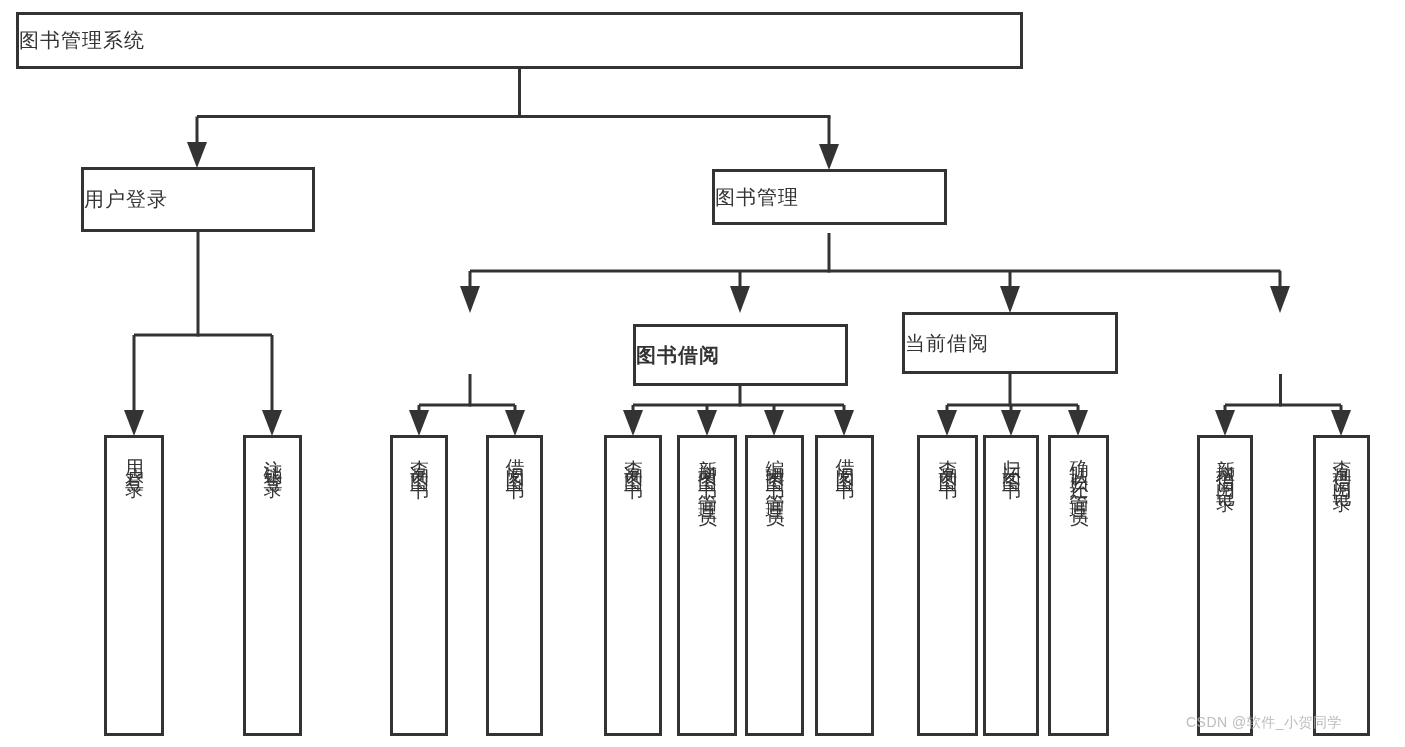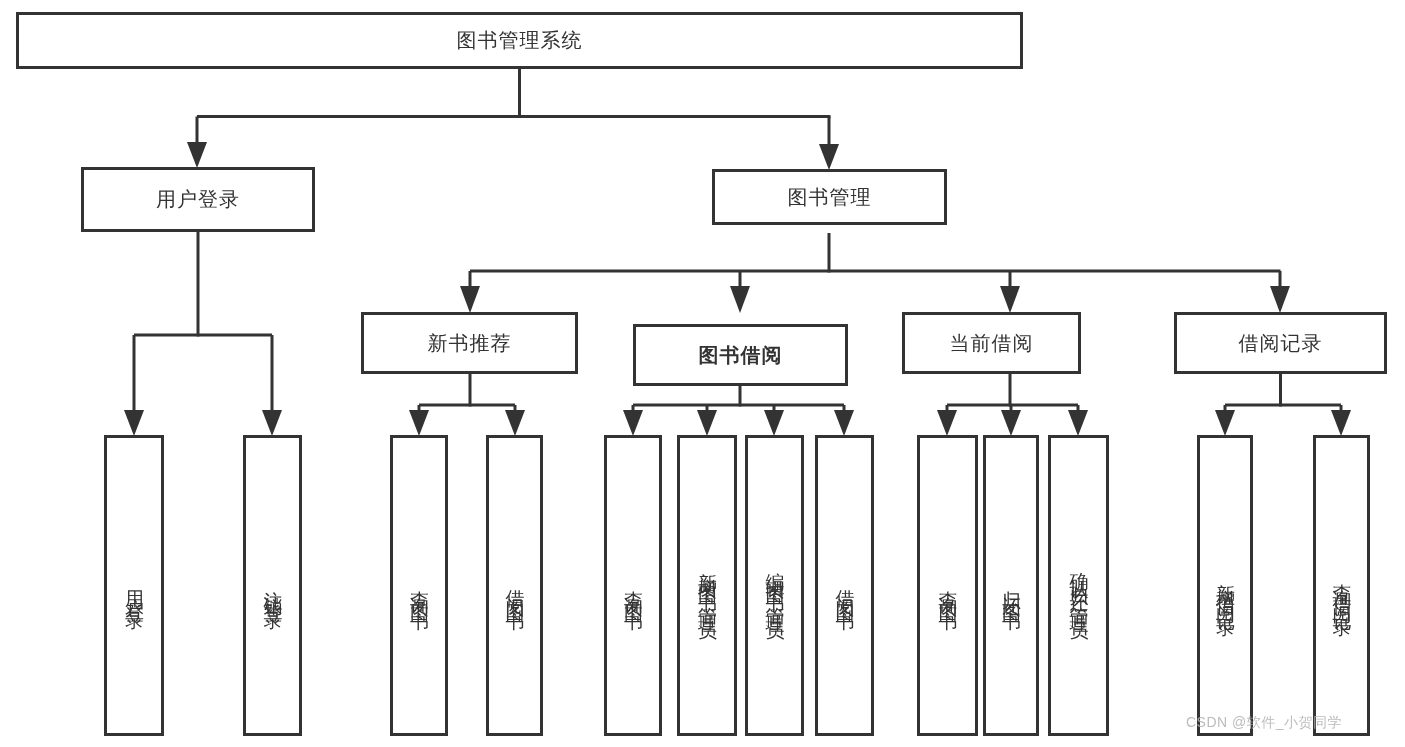--- a/index.html
+++ b/index.html
@@ -6,21 +6,21 @@
   body{
     width:1405px;height:747px;position:relative;overflow:hidden;
     background:#ffffff;
     font-family:"Liberation Sans","DejaVu Sans",sans-serif;
   }
   .stage{position:absolute;inset:0;width:1405px;height:747px;}
   svg.wires{position:absolute;left:0;top:0;}
   .box{
     position:absolute;box-sizing:border-box;
     border:3px solid #333333;background:#ffffff;color:#333333;
-    display:flex;align-items:center;justify-content:center;
+    display:flex;align-items:center;justify-content:flex-start;
     z-index:2;
   }
   .box.h{font-size:20px;letter-spacing:1px;}
   .box.v{
     font-size:19px;
     writing-mode:vertical-rl;text-orientation:mixed;
     letter-spacing:7px;line-height:1.1;
     padding-top:6px;
   }
   .watermark{
@@ -116,31 +116,25 @@
     <span>图书管理系统</span>
   </div>
 
   <div class="box h" style="left:81px;top:167px;width:234px;height:65px;">
     <span>用户登录</span>
   </div>
   <div class="box h" style="left:712px;top:169px;width:235px;height:56px;">
     <span>图书管理</span>
   </div>
 
-  <div class="box h" style="left:361px;top:312px;width:217px;height:62px;">
-    <span>新书推荐</span>
-  </div>
   <div class="box h" style="left:633px;top:324px;width:215px;height:62px;font-weight:bold;">
     <span>图书借阅</span>
   </div>
-  <div class="box h" style="left:902px;top:312px;width:179px;height:62px;">
+  <div class="box h" style="left:902px;top:312px;width:216px;height:62px;">
     <span>当前借阅</span>
-  </div>
-  <div class="box h" style="left:1174px;top:312px;width:213px;height:62px;">
-    <span>借阅记录</span>
   </div>
 
   <div class="box v" style="left:104px;top:435px;width:60px;height:301px;">
     <span>用户登录</span>
   </div>
   <div class="box v" style="left:243px;top:435px;width:59px;height:301px;">
     <span>注销登录</span>
   </div>
 
   <div class="box v" style="left:390px;top:435px;width:58px;height:301px;">

